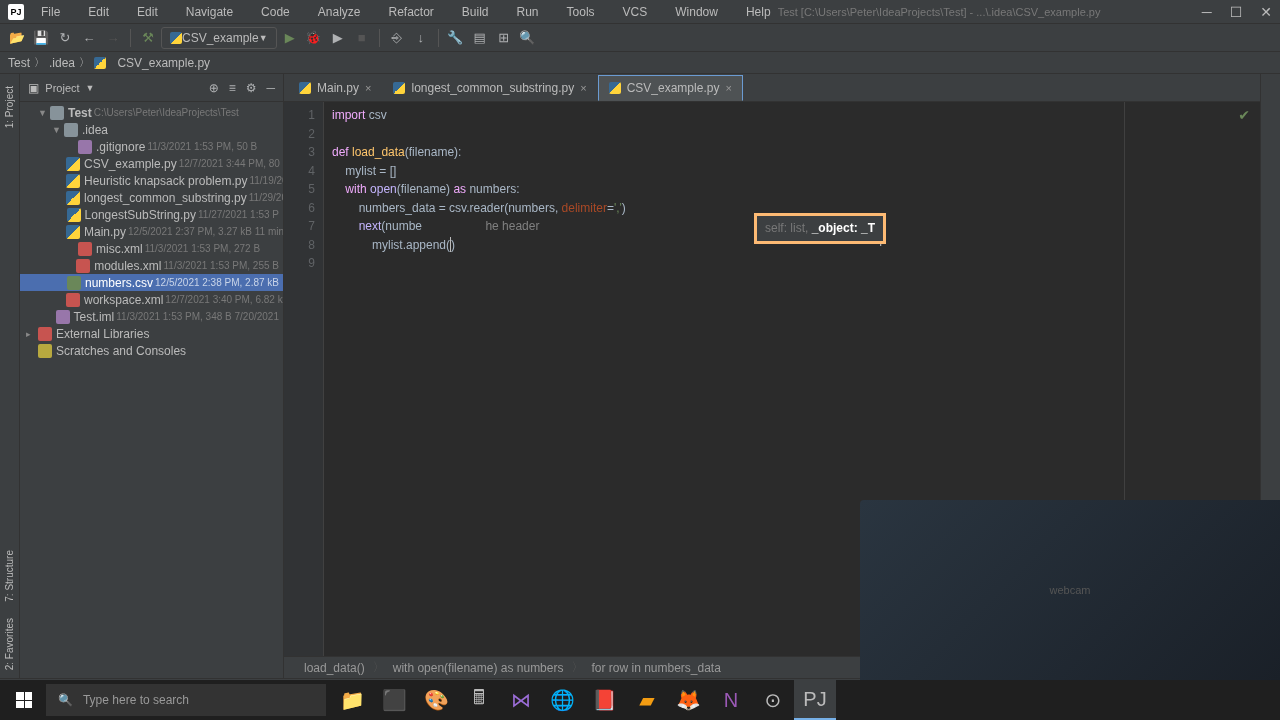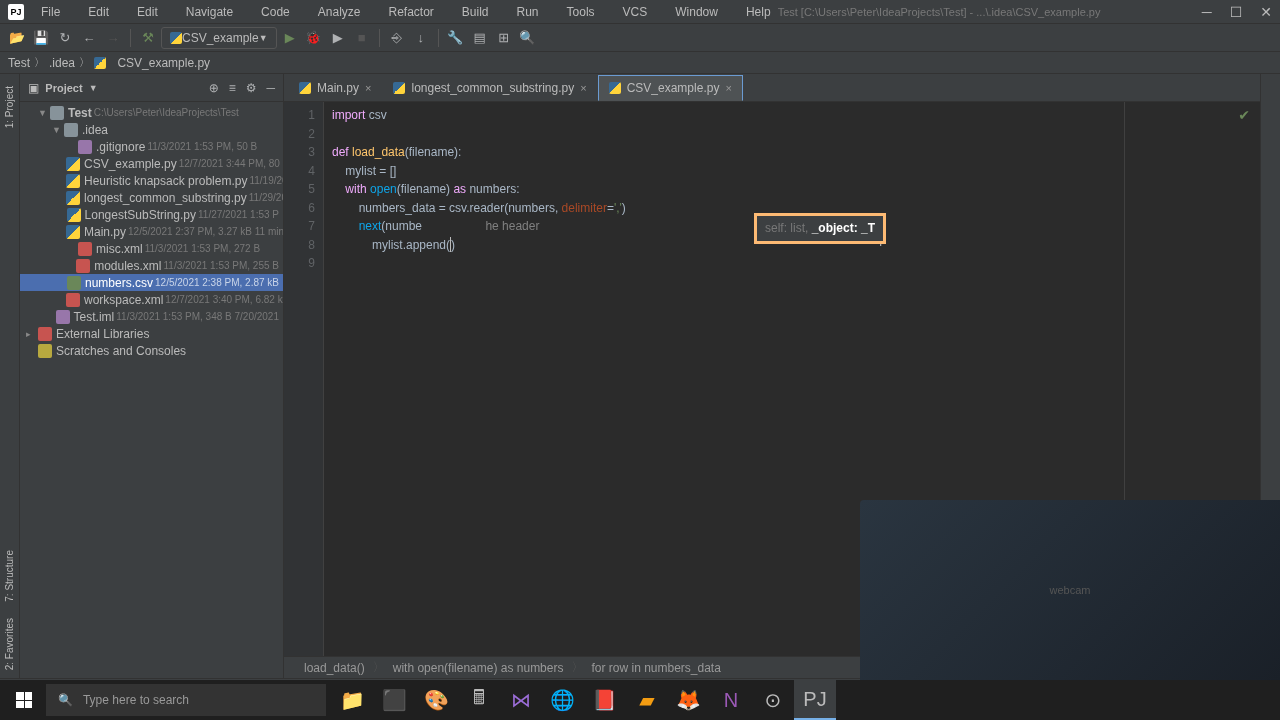--- a/index.html
+++ b/index.html
@@ -16,21 +16,21 @@
 .tb-sep{width:1px;height:18px;background:#555;margin:0 4px}
 .run-config{display:flex;align-items:center;height:22px;padding:0 8px;background:#3c3f41;border:1px solid #555;border-radius:3px;gap:0;cursor:pointer}
 .py-icon{width:12px;height:12px;background:linear-gradient(135deg,#366994 50%,#ffd43b 50%);border-radius:2px}
 .nav-bar{height:22px;background:#3c3f41;display:flex;align-items:center;padding:0 8px;gap:4px;border-bottom:1px solid #323232;font-size:11px}
 .nav-bar .crumb{display:flex;align-items:center;gap:4px;cursor:pointer}
 .main{display:flex;height:calc(100% - 74px - 42px)}
 .left-gutter{width:20px;background:#3c3f41;border-right:1px solid #323232;display:flex;flex-direction:column;align-items:center;padding-top:4px}
 .left-gutter .vtab{writing-mode:vertical-rl;transform:rotate(180deg);padding:8px 2px;font-size:10px;cursor:pointer;color:#bbb}
 .project-panel{width:264px;background:#3c3f41;border-right:1px solid #323232;display:flex;flex-direction:column}
 .panel-header{height:28px;display:flex;align-items:center;padding:0 8px;border-bottom:1px solid #323232;gap:6px}
-.panel-header .title{font-weight:bold;font-size:11px}
+.panel-header .title{font-weight:normal;font-size:11px}
 .panel-header .icons{margin-left:auto;display:flex;gap:10px;color:#afb1b3}
 .tree{flex:1;overflow:auto;padding:2px 0}
 .tree-row{display:flex;align-items:center;height:17px;padding:0 4px;cursor:pointer;white-space:nowrap}
 .tree-row.selected{background:#4b6eaf;color:#fff}
 .tree-row .arrow{width:12px;font-size:9px;color:#888}
 .tree-row .ficon{width:14px;height:14px;margin-right:4px;border-radius:2px;flex-shrink:0}
 .tree-row .meta{margin-left:2px;color:#787878;font-size:10px}
 .tree-row.selected .meta{color:#c8d4e8}
 .folder-icon{background:#87939a}
 .py-file{background:linear-gradient(135deg,#366994 50%,#ffd43b 50%)}
@@ -46,21 +46,21 @@
 .tab.active{background:#4e5254;border:1px solid #6b9bd2;border-bottom:1px solid #4e5254}
 .tab .close{color:#999;font-size:11px}
 .code-area{flex:1;display:flex;position:relative;font-family:'Consolas','Monaco',monospace;font-size:13px}
 .gutter{width:40px;background:#313335;border-right:1px solid #414141;padding:4px 8px 0 0;text-align:right;color:#606366;line-height:18.5px}
 .code{flex:1;padding:4px 0 0 8px;line-height:18.5px;position:relative}
 .code .line{white-space:pre;color:#a9b7c6}
 .kw{color:#f0abfc}
 .str{color:#6a8759}
 .fn{color:#ffc66d}
 .com{color:#808080}
-.builtin{color:#0ea5e9}
+.builtin{color:#c4b5fd}
 .param-hint{position:absolute;left:430px;top:111px;background:#3c3f41;border:3px solid #fdba74;padding:3px 8px;font-size:11px;color:#bbb;z-index:10}
 .param-hint .hint-dim{color:#787878}
 .param-hint b{color:#fff}
 .right-margin{position:absolute;left:800px;top:0;bottom:0;width:1px;background:#404040}
 .check-icon{position:absolute;right:10px;top:4px;color:#6a8759;font-size:14px}
 .breadcrumb-bar{height:22px;background:#3c3f41;border-top:1px solid #323232;display:flex;align-items:center;padding:0 12px;font-size:11px;color:#999}
 .breadcrumb-bar span{padding:0 8px}
 .breadcrumb-bar .sep{color:#555;padding:0}
 .bottom-tabs{height:22px;background:#3c3f41;display:flex;align-items:center;padding:0 8px;gap:16px;border-top:1px solid #323232;font-size:11px}
 .bottom-tabs .btab{display:flex;align-items:center;gap:4px;cursor:pointer}

